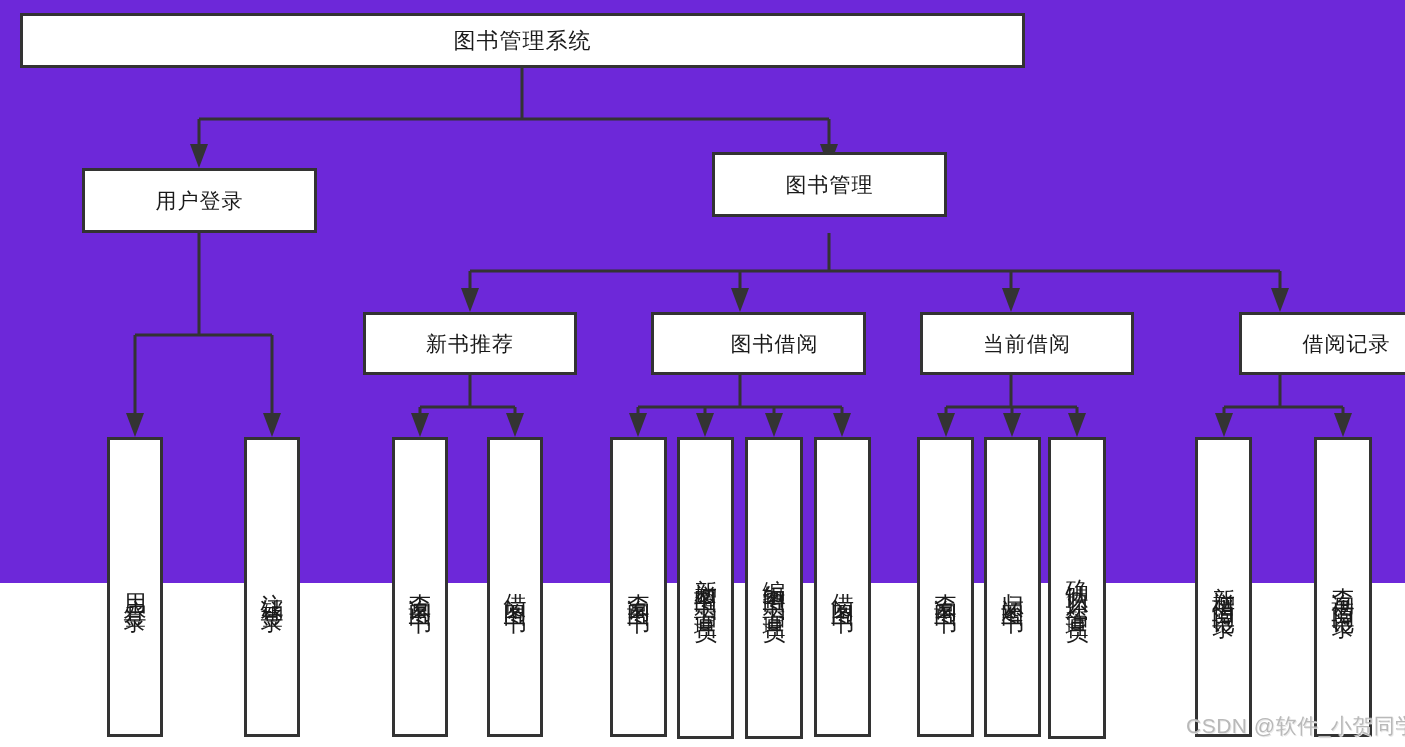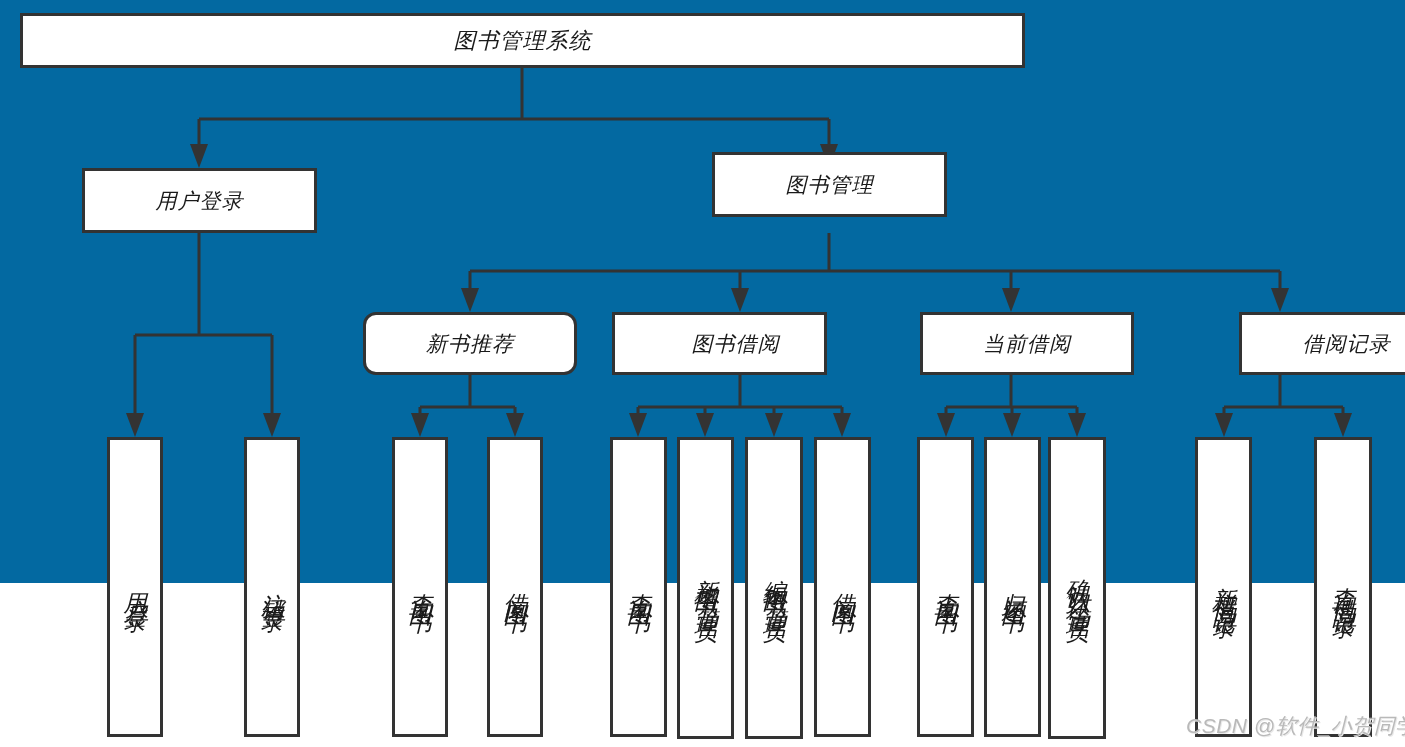--- a/index.html
+++ b/index.html
@@ -5,22 +5,21 @@
   html, body {
     margin: 0; padding: 0;
     width: 1405px; height: 747px;
     background: #ffffff;
     font-family: "Liberation Sans", sans-serif;
     overflow: hidden;
   }
   .canvas {
     position: relative;
     width: 1405px; height: 583px;
-    background: #0369a1;
-    font-style: italic;
+    background: #6d28d9;
   }
   .connectors {
     position: absolute; left: 0; top: 0;
     width: 1405px; height: 747px;
     z-index: 1;
   }
   .node {
     position: absolute;
     box-sizing: border-box;
     background: #ffffff;
@@ -102,24 +101,24 @@
     <span>图书管理系统</span>
   </div>
 
   <div class="node hbox" style="left:82px; top:168px; width:235px; height:65px;">
     <span>用户登录</span>
   </div>
   <div class="node hbox" style="left:712px; top:152px; width:235px; height:65px;">
     <span>图书管理</span>
   </div>
 
-  <div class="node hbox" style="left:363px; top:312px; width:214px; height:63px;border-radius:13px;">
+  <div class="node hbox" style="left:363px; top:312px; width:214px; height:63px;">
     <span>新书推荐</span>
   </div>
-  <div class="node hbox" style="left:612px; top:312px; width:215px; height:63px;padding-left:32px;">
+  <div class="node hbox" style="left:651px; top:312px; width:215px; height:63px;padding-left:32px;">
     <span>图书借阅</span>
   </div>
   <div class="node hbox" style="left:920px; top:312px; width:214px; height:63px;">
     <span>当前借阅</span>
   </div>
   <div class="node hbox" style="left:1239px; top:312px; width:215px; height:63px;">
     <span>借阅记录</span>
   </div>
 
   <div class="node vbox" style="left:107px; top:437px; width:56px; height:300px;">

